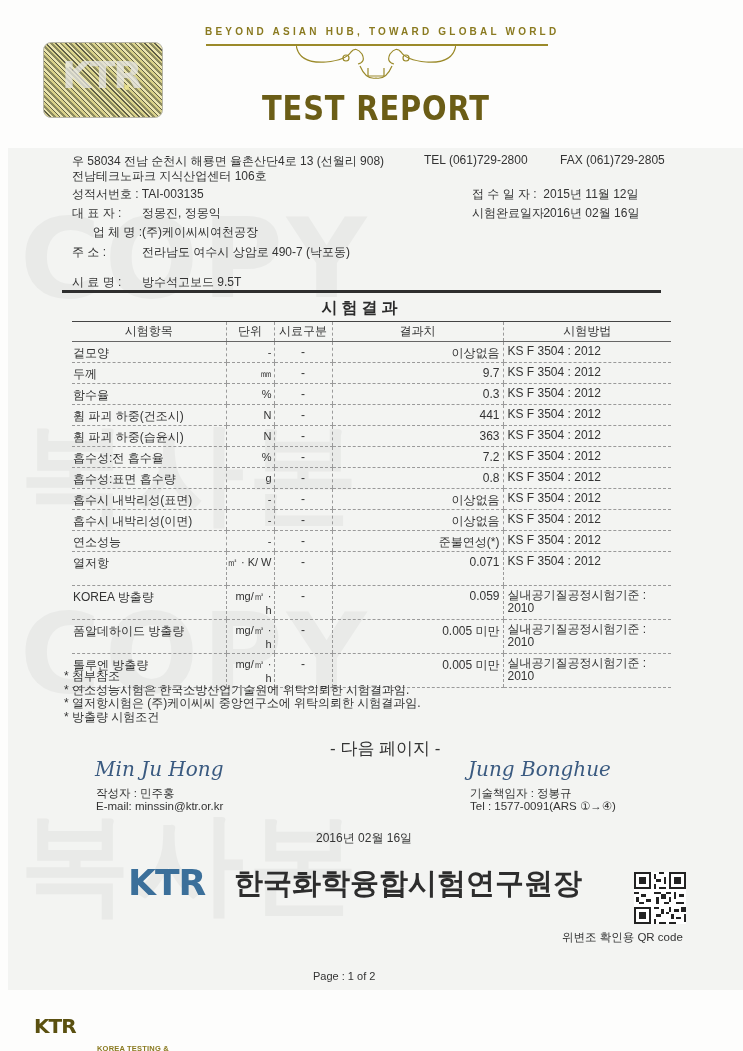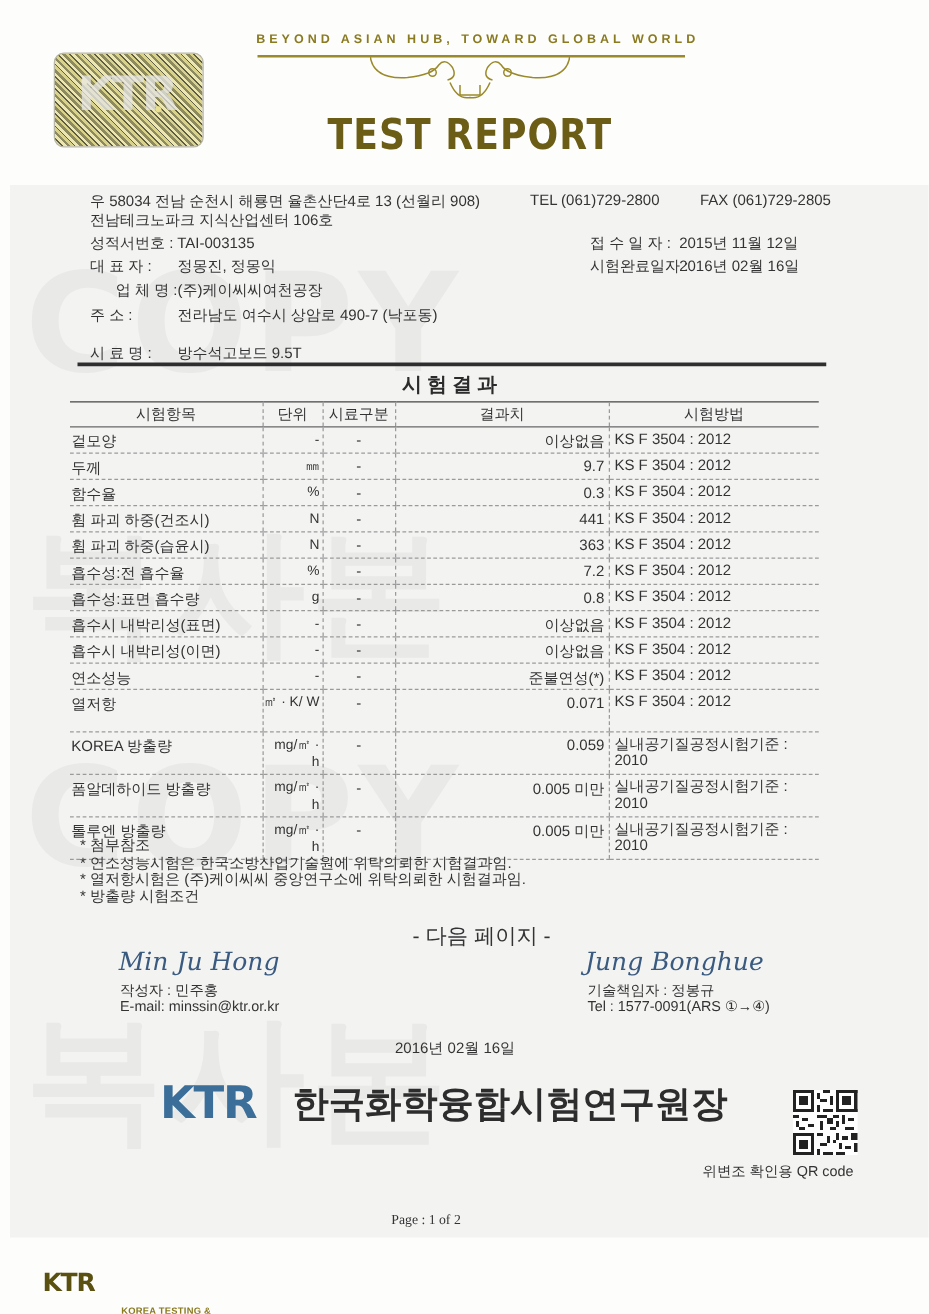--- a/index.html
+++ b/index.html
@@ -41,21 +41,21 @@
     .r4 { left: 72px; top: 244px; }
     .r5 { left: 72px; top: 274px; }
     .rc1 { left: 472px; top: 186px; }
     .rc2 { left: 472px; top: 205px; }
     .right-lbl { display: inline-block; width: 68px; }
 
     .thick-rule { position: absolute; left: 62px; top: 290px; width: 599px; height: 3px; background: #2e2e2e; }
     .section-title { position: absolute; left: 62px; top: 298px; width: 599px; text-align: center; font-size: 16px; font-weight: bold; letter-spacing: 4px; color: #2b2b2b; }
 
     
-    table.results { position: absolute; left: 56px; top: 321px; width: 599px; border-collapse: collapse; font-size: 12px; color: #333; }
+    table.results { position: absolute; left: 72px; top: 321px; width: 599px; border-collapse: collapse; font-size: 12px; color: #333; }
     table.results th { font-weight: normal; height: 20px; border-top: 1.5px solid #444; border-bottom: 1px solid #666; }
     table.results td { height: 20px; vertical-align: top; padding-top: 3px; border-bottom: 1px dashed #9a9a9a; }
     table.results th + th, table.results td + td { border-left: 1px dashed #9a9a9a; }
     table.results td.item { padding-left: 1px; }
     table.results td.unit { text-align: right; padding-right: 2px; font-size: 11px; line-height: 14px; }
     table.results td.split { text-align: center; }
     table.results td.result { text-align: right; padding-right: 3px; }
     table.results td.method { padding-left: 4px; line-height: 13px; }
     table.results tr.tall td { height: 34px; }
 
@@ -69,21 +69,21 @@
     .si-left { left: 96px; top: 787px; }
     .si-right { left: 470px; top: 787px; }
 
     .issue-date { position: absolute; left: 316px; top: 830px; font-size: 12px; color: #333; }
 
     .ktr-logo { position: absolute; left: 128px; top: 862px; font-family: "DejaVu Sans", sans-serif; font-weight: bold; font-size: 36px; color: #3b6f9a; letter-spacing: -1px; }
     .inst-name { position: absolute; left: 234px; top: 864px; font-size: 29px; font-weight: bold; color: #2d2d2d; letter-spacing: 0px; }
     .qr { position: absolute; left: 634px; top: 872px; width: 52px; height: 52px; }
     .qr-caption { position: absolute; left: 562px; top: 930px; font-size: 11.5px; color: #333; }
 
-    .page-num { position: absolute; left: 313px; top: 970px; font-size: 11px; color: #333; font-family: Liberation Serif, serif; }
+    .page-num { position: absolute; left: 313px; top: 970px; font-size: 11px; color: #333; font-family: Liberation Sans, sans-serif; }
 
     .footer-logo { position: absolute; left: 34px; top: 1014px; font-family: "DejaVu Sans", sans-serif; font-weight: bold; font-size: 20px; color: #5a5010; letter-spacing: -1px; }
     .footer-text { position: absolute; left: 97px; top: 1016px; font-size: 7.5px; line-height: 8.5px; font-weight: bold; color: #8a7a20; letter-spacing: 0.2px; margin-top: 29px; }
   </style>
 </head>
 <body>
 
 <div class="page">
   <div class="watermark-band"></div>
   <div class="wm wm1">COPY</div>

